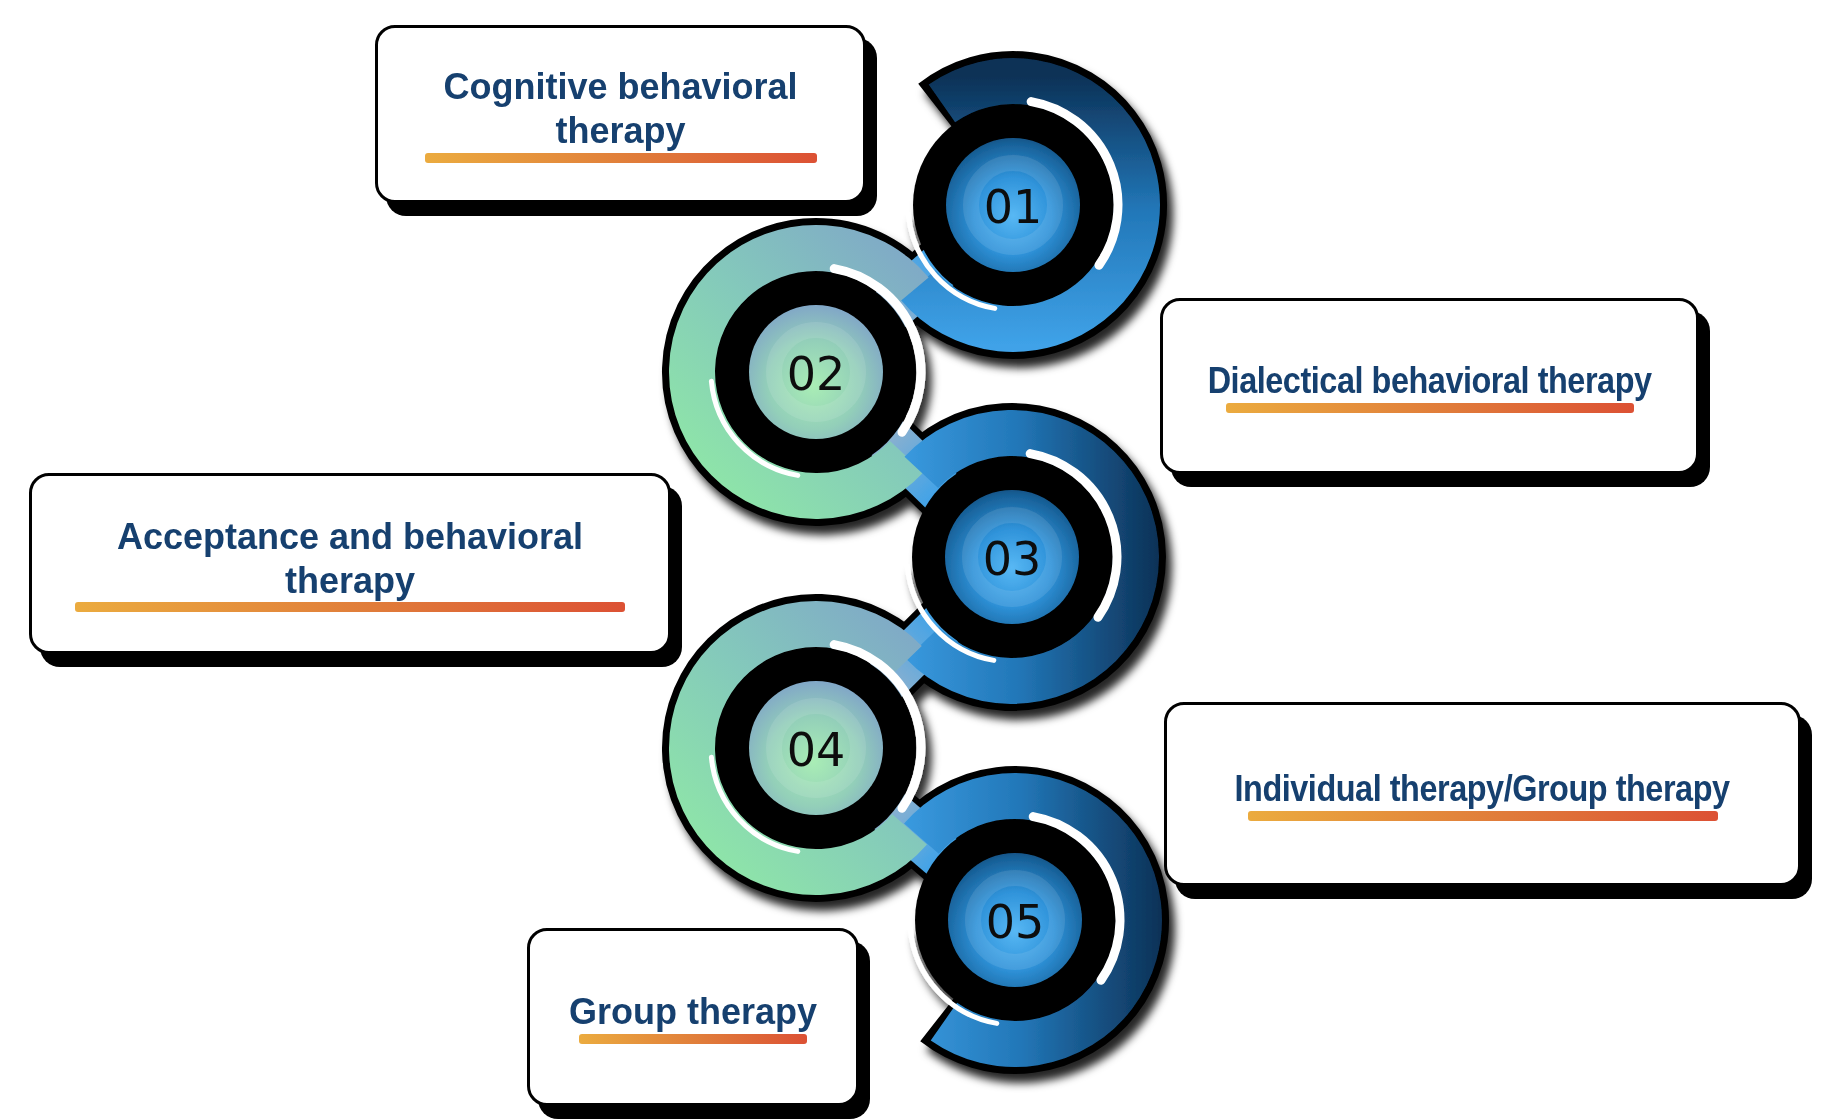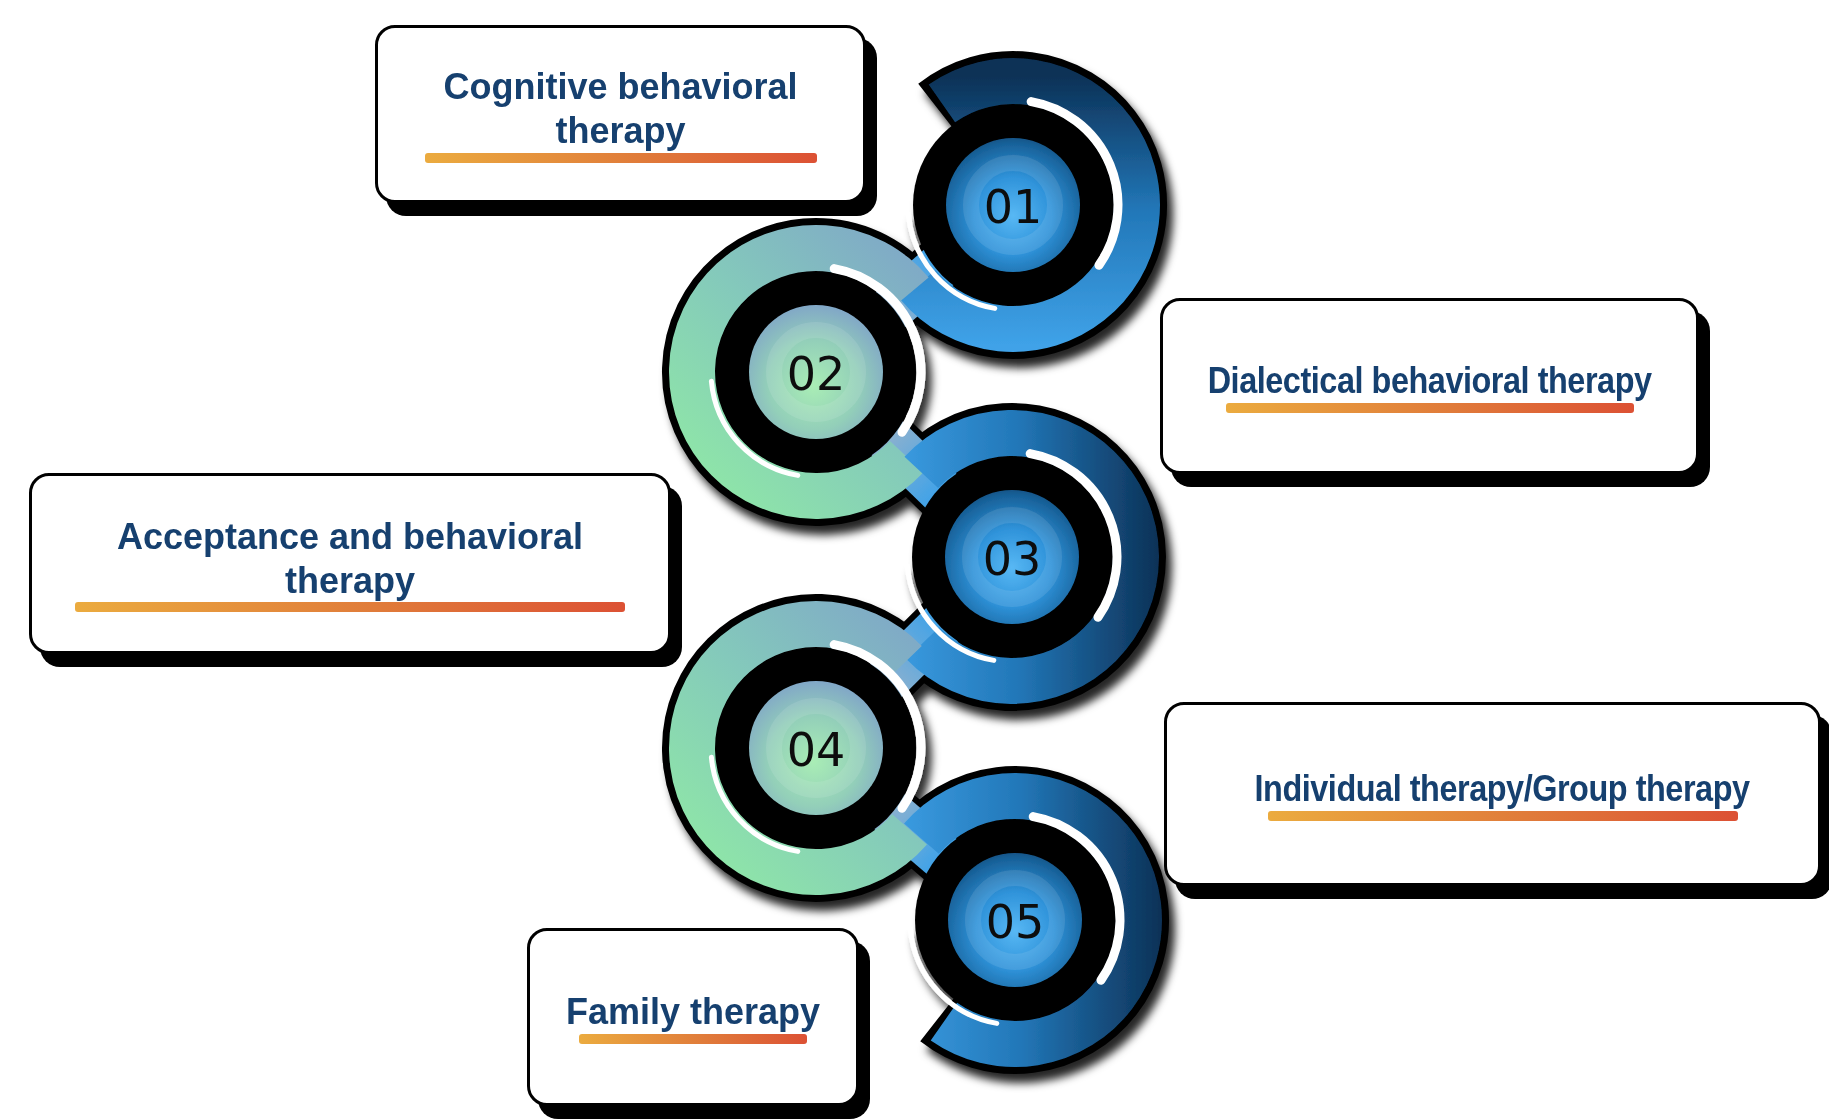--- a/index.html
+++ b/index.html
@@ -9,21 +9,21 @@
   .label-box{position:absolute;background:#ffffff;border:3px solid #000;border-radius:20px;
              box-shadow:11px 13px 0 0 #000;display:flex;flex-direction:column;align-items:center;
              justify-content:center;gap:0;text-align:center;z-index:2;}
   .box-label{color:#16406F;font-weight:bold;font-size:36px;line-height:1.22;padding:0 18px;}
   .condensed .box-label{transform:scaleX(0.9);letter-spacing:-0.5px;}
   .underline{height:10px;border-radius:3px;
              background:linear-gradient(90deg,#EBAB3F 0%,#E07B3A 55%,#DC5134 100%);}
   #box1{left:375px;top:25px;width:485px;height:172px;}   #box1 .underline{width:392px;}
   #box2{left:1160px;top:273px;width:533px;height:170px;margin-top:25px;} #box2 .underline{width:408px;}
   #box3{left:29px;top:473px;width:636px;height:175px;}   #box3 .underline{width:550px;}
-  #box4{left:1164px;top:702px;width:631px;height:178px;padding-left:20px;} #box4 .underline{width:470px;}
+  #box4{left:1164px;top:702px;width:631px;height:178px;} #box4 .underline{width:470px;}
   #box5{left:527px;top:928px;width:326px;height:172px;}  #box5 .underline{width:228px;}
   .disc-number{font-family:"DejaVu Sans",sans-serif;font-size:46px;fill:#0d0d0d;}
 </style>
 </head>
 <body>
 
 <div class="canvas">
 
   <svg class="chain-svg" width="1829" height="1119" viewBox="0 0 1829 1119">
     <defs>
@@ -175,17 +175,17 @@
     <div class="box-label">Acceptance and behavioral therapy</div>
     <div class="underline"></div>
   </div>
 
   <div class="label-box condensed" id="box4">
     <div class="box-label">Individual therapy/Group therapy</div>
     <div class="underline"></div>
   </div>
 
   <div class="label-box" id="box5">
-    <div class="box-label">Family therapy</div>
+    <div class="box-label">Group therapy</div>
     <div class="underline"></div>
   </div>
 
 </div>
 
 </body></html>

